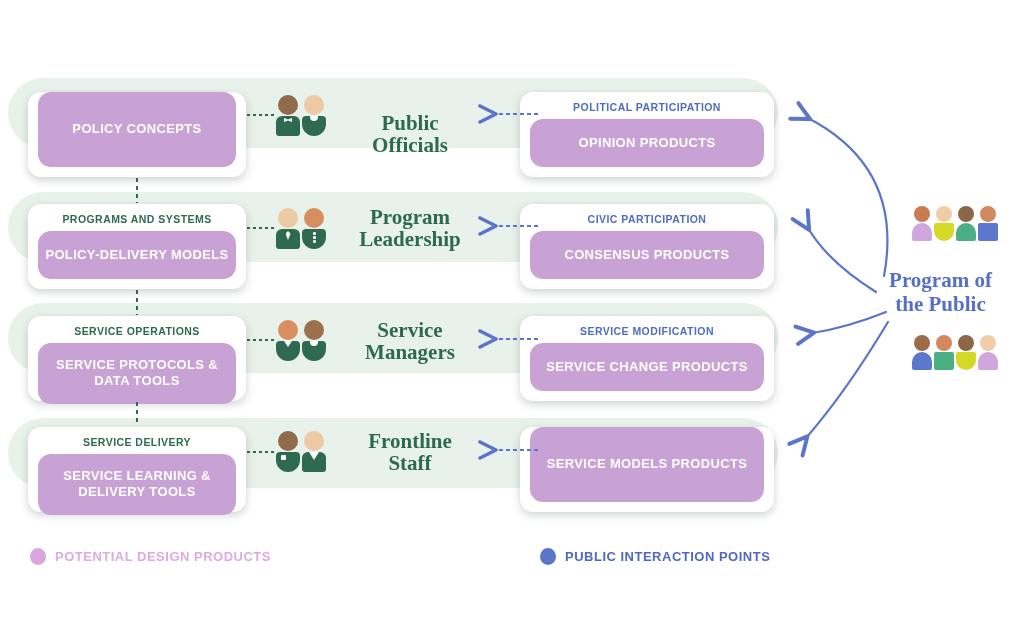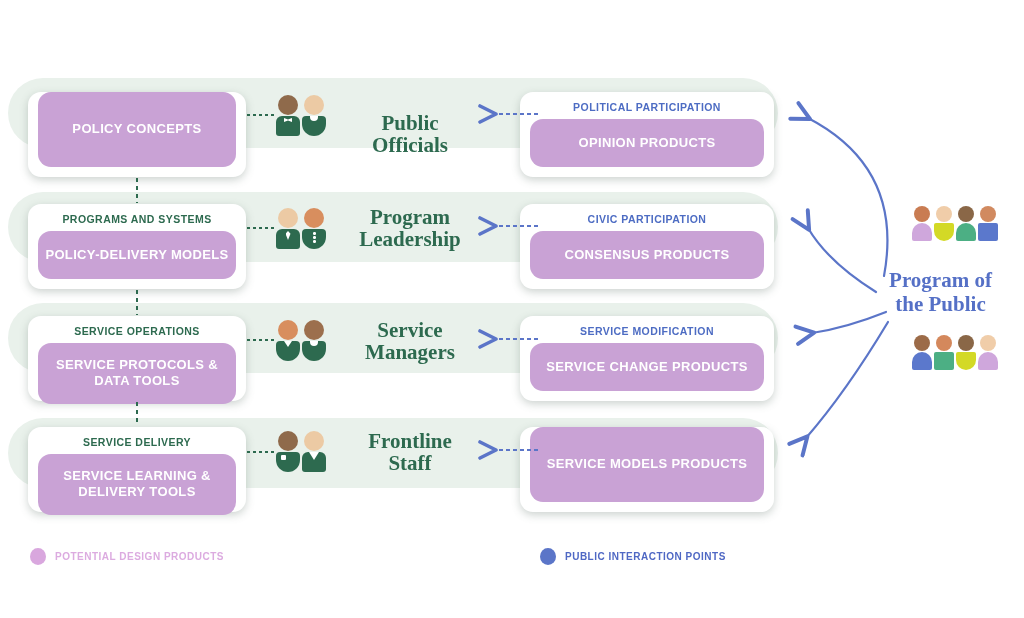--- a/index.html
+++ b/index.html
@@ -64,21 +64,21 @@
   .p-head{width:16px;height:16px;border-radius:50%;margin:0 auto;}
   .p-body{width:20px;height:18px;margin-top:1px;}
   .p-body.arch{border-radius:10px 10px 2px 2px;}
   .p-body.sqb{border-radius:2px;}
   .p-body.ub{border-radius:2px 2px 10px 10px;}
 
   
   .legend-item{position:absolute;top:548px;display:flex;align-items:center;gap:9px;}
   .legend-item.l1{left:30px}.legend-item.l2{left:296px}.legend-item.l3{left:540px}
   .legend-dot{width:16px;height:17px;border-radius:50%;}
-  .legend-label{font-size:10px;font-weight:bold;letter-spacing:.5px;white-space:nowrap;}
+  .legend-label{font-size:13px;font-weight:bold;letter-spacing:.5px;white-space:nowrap;}
 
   svg.overlay{position:absolute;inset:0;z-index:4;pointer-events:none;}
 </style>
 </head>
 <body>
 
 <div class="stage">
 
   <div class="pill r1"></div>
   <div class="pill r2"></div>

